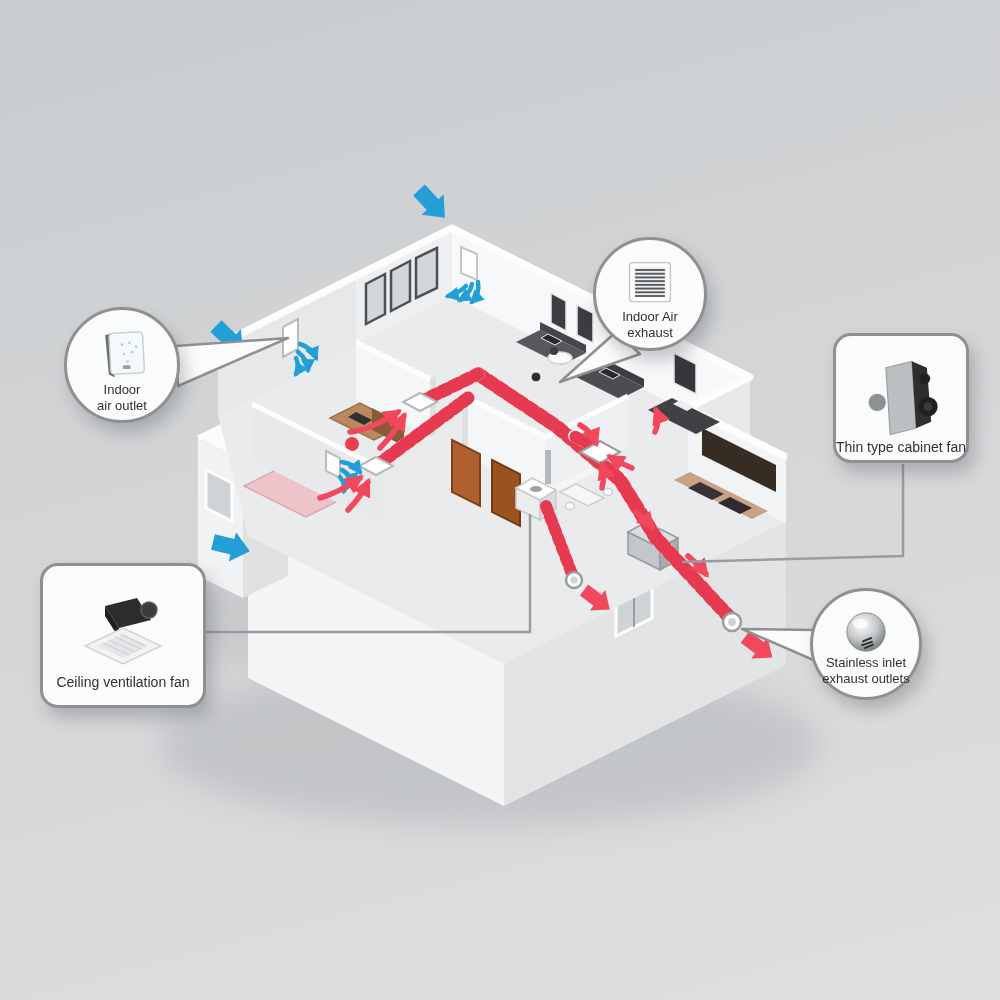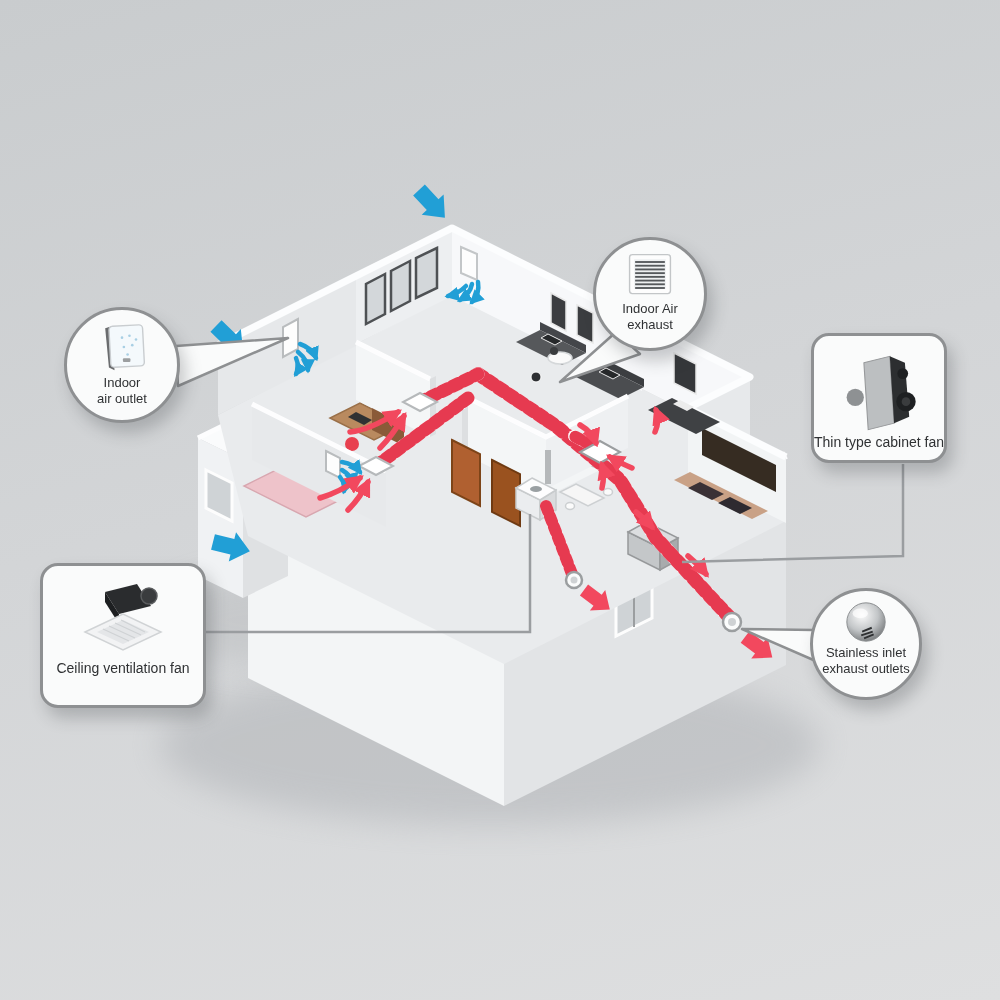--- a/index.html
+++ b/index.html
@@ -8,31 +8,31 @@
     --callout-border:#8e9092; --callout-bg:#fafbfb; --text:#2f3133;
   }
   html,body{margin:0;padding:0;}
   body{width:1000px;height:1000px;overflow:hidden;
        font-family:"Liberation Sans", sans-serif;color:var(--text);}
   .stage{position:relative;width:1000px;height:1000px;
          background:linear-gradient(165deg,var(--bg-from) 0%,var(--bg-mid) 45%,var(--bg-to) 100%);}
   .scene{position:absolute;left:0;top:0;}
   .callout{position:absolute;box-sizing:border-box;background:var(--callout-bg);
            border:3px solid var(--callout-border);z-index:5;
-           display:flex;flex-direction:column;align-items:center;justify-content:flex-start;
+           display:flex;flex-direction:column;align-items:center;justify-content:center;
            box-shadow:6px 10px 16px rgba(50,54,58,.25);}
   .callout.circle{border-radius:50%;}
   .callout.box{border-radius:18px;}
   .prod{flex:0 0 auto;}
   .lbl{font-size:13px;line-height:16px;text-align:center;color:var(--text);}
   .lbl span{display:block;}
   .box .lbl{font-size:14px;line-height:17px;}
   #c-natural{left:64px;top:307px;width:116px;height:116px;padding-top:9px;}
   #c-indoor{left:593px;top:237px;width:114px;height:114px;padding-top:9px;}
-  #c-cabinet{left:811px;top:333px;width:136px;height:130px;padding-top:16px;}
+  #c-cabinet{left:833px;top:333px;width:136px;height:130px;padding-top:16px;}
   #c-ceiling{left:40px;top:563px;width:166px;height:145px;padding-top:10px;}
   #c-stainless{left:810px;top:588px;width:112px;height:112px;padding-top:8px;}
 </style>
 </head>
 <body>
 
 <div class="stage">
 
 <svg class="scene" width="1000" height="1000" viewBox="0 0 1000 1000">
   <defs>

